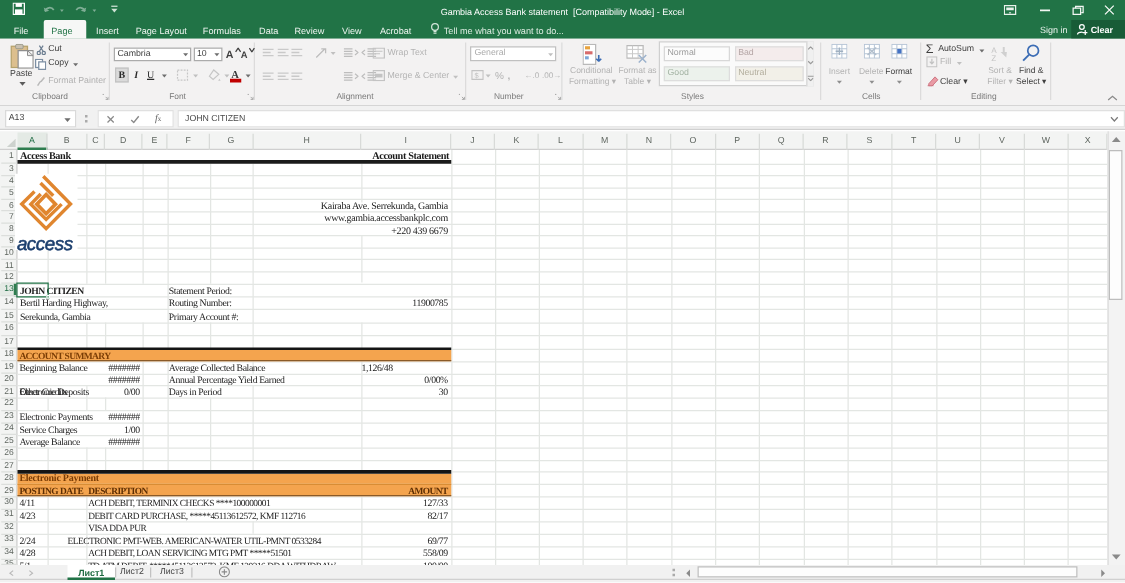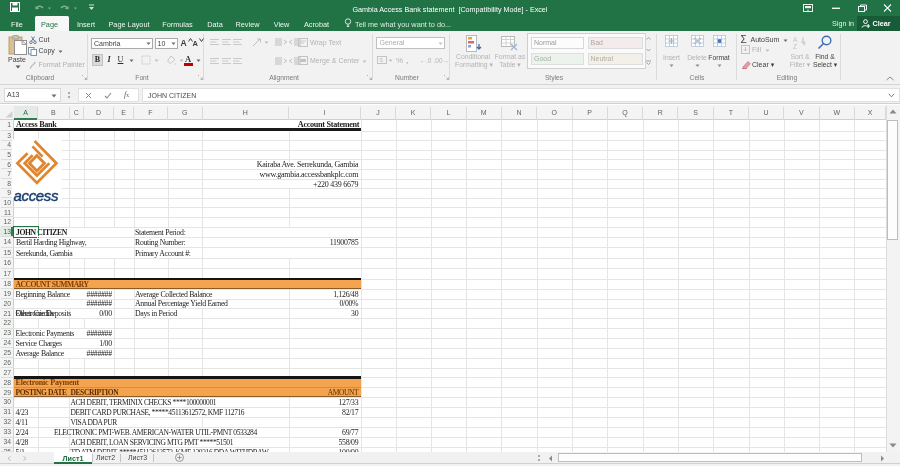--- a/index.html
+++ b/index.html
@@ -567,43 +567,43 @@
 <div class="ab" style="top:238.14999999999998px;font-size:7.8px;color:#1c1c1c;white-space:nowrap;font-family:Liberation Serif,serif;letter-spacing:-0.3px;left:135px;">Routing Number:</div>
 <div class="ab" style="top:238.14999999999998px;font-size:7.8px;color:#1c1c1c;white-space:nowrap;font-family:Liberation Serif,serif;letter-spacing:-0.3px;left:38.30000000000001px;width:320px;text-align:right;">11900785</div>
 <div class="ab" style="top:248.6px;font-size:7.8px;color:#1c1c1c;white-space:nowrap;font-family:Liberation Serif,serif;letter-spacing:-0.3px;left:16px;">Serekunda, Gambia</div>
 <div class="ab" style="top:248.6px;font-size:7.8px;color:#1c1c1c;white-space:nowrap;font-family:Liberation Serif,serif;letter-spacing:-0.3px;left:135px;">Primary Account #:</div>
 <div class="ab" style="left:13.5px;top:279.8px;width:347.3px;height:8.770000000000005px;background:#f4a44e;border-bottom:1px solid #8a5a28;"></div>
 <div class="ab" style="left:13.5px;top:277.6px;width:347.3px;height:2.4px;background:#151515;"></div>
 <div class="ab" style="top:279.6px;font-size:7.6px;color:#7b3d05;white-space:nowrap;font-family:Liberation Serif,serif;letter-spacing:-0.5px;font-weight:bold;left:15.5px;">ACCOUNT SUMMARY</div>
 <div class="ab" style="top:289.57px;font-size:7.8px;color:#1c1c1c;white-space:nowrap;font-family:Liberation Serif,serif;letter-spacing:-0.3px;left:15.5px;">Beginning Balance</div>
 <div class="ab" style="top:289.57px;font-size:7.8px;color:#1c1c1c;white-space:nowrap;font-family:Liberation Serif,serif;letter-spacing:-0.3px;left:-208.2px;width:320px;text-align:right;">#######</div>
 <div class="ab" style="top:289.57px;font-size:7.8px;color:#1c1c1c;white-space:nowrap;font-family:Liberation Serif,serif;letter-spacing:-0.3px;left:135px;">Average Collected Balance</div>
-<div class="ab" style="top:289.57px;font-size:7.8px;color:#1c1c1c;white-space:nowrap;font-family:Liberation Serif,serif;letter-spacing:-0.3px;left:38.30000000000001px;width:320px;text-align:right;">1,126/48</div>
+<div class="ab" style="top:289.57px;font-size:7.8px;color:#1c1c1c;white-space:nowrap;font-family:Liberation Serif,serif;letter-spacing:-0.3px;left:38.30000000000001px;width:276px;text-align:right;">1,126/48</div>
 <div class="ab" style="top:309px;font-size:7.8px;color:#1c1c1c;white-space:nowrap;font-family:Liberation Serif,serif;letter-spacing:-0.3px;left:15.5px;">Electronic Deposits</div>
 <div class="ab" style="top:299.44px;font-size:7.8px;color:#1c1c1c;white-space:nowrap;font-family:Liberation Serif,serif;letter-spacing:-0.3px;left:-208.2px;width:320px;text-align:right;">#######</div>
 <div class="ab" style="top:299.44px;font-size:7.8px;color:#1c1c1c;white-space:nowrap;font-family:Liberation Serif,serif;letter-spacing:-0.3px;left:135px;">Annual Percentage Yield Earned</div>
 <div class="ab" style="top:299.44px;font-size:7.8px;color:#1c1c1c;white-space:nowrap;font-family:Liberation Serif,serif;letter-spacing:-0.3px;left:38.30000000000001px;width:320px;text-align:right;">0/00%</div>
 <div class="ab" style="top:309.31px;font-size:7.8px;color:#1c1c1c;white-space:nowrap;font-family:Liberation Serif,serif;letter-spacing:-0.3px;left:15.5px;">Other Credits</div>
 <div class="ab" style="top:309.31px;font-size:7.8px;color:#1c1c1c;white-space:nowrap;font-family:Liberation Serif,serif;letter-spacing:-0.3px;left:-208.2px;width:320px;text-align:right;">0/00</div>
 <div class="ab" style="top:309.31px;font-size:7.8px;color:#1c1c1c;white-space:nowrap;font-family:Liberation Serif,serif;letter-spacing:-0.3px;left:135px;">Days in Period</div>
 <div class="ab" style="top:309.31px;font-size:7.8px;color:#1c1c1c;white-space:nowrap;font-family:Liberation Serif,serif;letter-spacing:-0.3px;left:38.30000000000001px;width:320px;text-align:right;">30</div>
 <div class="ab" style="top:329.04999999999995px;font-size:7.8px;color:#1c1c1c;white-space:nowrap;font-family:Liberation Serif,serif;letter-spacing:-0.3px;left:15.5px;">Electronic Payments</div>
 <div class="ab" style="top:329.04999999999995px;font-size:7.8px;color:#1c1c1c;white-space:nowrap;font-family:Liberation Serif,serif;letter-spacing:-0.3px;left:-208.2px;width:320px;text-align:right;">#######</div>
 <div class="ab" style="top:338.91999999999996px;font-size:7.8px;color:#1c1c1c;white-space:nowrap;font-family:Liberation Serif,serif;letter-spacing:-0.3px;left:15.5px;">Service Charges</div>
 <div class="ab" style="top:338.91999999999996px;font-size:7.8px;color:#1c1c1c;white-space:nowrap;font-family:Liberation Serif,serif;letter-spacing:-0.3px;left:-208.2px;width:320px;text-align:right;">1/00</div>
 <div class="ab" style="top:348.78999999999996px;font-size:7.8px;color:#1c1c1c;white-space:nowrap;font-family:Liberation Serif,serif;letter-spacing:-0.3px;left:15.5px;">Average Balance</div>
 <div class="ab" style="top:348.78999999999996px;font-size:7.8px;color:#1c1c1c;white-space:nowrap;font-family:Liberation Serif,serif;letter-spacing:-0.3px;left:-208.2px;width:320px;text-align:right;">#######</div>
 <div class="ab" style="left:13.5px;top:378.5px;width:347.3px;height:8.800000000000011px;background:#f4a44e;"></div>
 <div class="ab" style="left:13.5px;top:387.3px;width:347.3px;height:9.849999999999989px;background:#f4a44e;border-top:1px solid #d88d35;border-bottom:1px solid #8a5a28;"></div>
 <div class="ab" style="left:13.5px;top:376.3px;width:347.3px;height:2.4px;background:#151515;"></div>
 <div class="ab" style="top:378.1px;font-size:8.0px;color:#7b3d05;white-space:nowrap;font-family:Liberation Serif,serif;letter-spacing:-0.2px;font-weight:bold;left:15.5px;">Electronic Payment</div>
 <div class="ab" style="top:388.2px;font-size:7.5px;color:#5d2e03;white-space:nowrap;font-family:Liberation Serif,serif;letter-spacing:-0.4px;font-weight:bold;left:15.5px;">POSTING DATE</div>
 <div class="ab" style="top:388.2px;font-size:7.5px;color:#5d2e03;white-space:nowrap;font-family:Liberation Serif,serif;letter-spacing:-0.4px;font-weight:bold;left:70.5px;">DESCRIPTION</div>
-<div class="ab" style="top:388.2px;font-size:7.5px;color:#5d2e03;white-space:nowrap;font-family:Liberation Serif,serif;letter-spacing:-0.4px;font-weight:normal;left:38.30000000000001px;width:320px;text-align:right;">AMOUNT</div>
-<div class="ab" style="top:398.25px;font-size:7.8px;color:#1c1c1c;white-space:nowrap;font-family:Liberation Serif,serif;letter-spacing:-0.3px;left:15.5px;margin-top:20px;">4/11</div>
+<div class="ab" style="top:388.2px;font-size:7.5px;color:#5d2e03;white-space:nowrap;font-family:Liberation Serif,serif;letter-spacing:-0.4px;font-weight:bold;left:38.30000000000001px;width:320px;text-align:right;">AMOUNT</div>
+<div class="ab" style="top:398.25px;font-size:7.8px;color:#1c1c1c;white-space:nowrap;font-family:Liberation Serif,serif;letter-spacing:-0.3px;left:15.5px;">4/11</div>
 <div class="ab" style="top:398.25px;font-size:7.5px;color:#1c1c1c;white-space:nowrap;font-family:Liberation Serif,serif;letter-spacing:-0.4px;left:70.5px;">ACH DEBIT, TERMINIX CHECKS ****100000001</div>
 <div class="ab" style="top:398.25px;font-size:7.8px;color:#1c1c1c;white-space:nowrap;font-family:Liberation Serif,serif;letter-spacing:-0.3px;left:38.30000000000001px;width:320px;text-align:right;">127/33</div>
 <div class="ab" style="top:408.2px;font-size:7.8px;color:#1c1c1c;white-space:nowrap;font-family:Liberation Serif,serif;letter-spacing:-0.3px;left:15.5px;">4/23</div>
 <div class="ab" style="top:408.2px;font-size:7.5px;color:#1c1c1c;white-space:nowrap;font-family:Liberation Serif,serif;letter-spacing:-0.4px;left:70.5px;">DEBIT CARD PURCHASE, *****45113612572, KMF 112716</div>
 <div class="ab" style="top:408.2px;font-size:7.8px;color:#1c1c1c;white-space:nowrap;font-family:Liberation Serif,serif;letter-spacing:-0.3px;left:38.30000000000001px;width:320px;text-align:right;">82/17</div>
 <div class="ab" style="top:418.15000000000003px;font-size:7.5px;color:#1c1c1c;white-space:nowrap;font-family:Liberation Serif,serif;letter-spacing:-0.4px;left:70.5px;">VISA DDA PUR</div>
 <div class="ab" style="top:428.1px;font-size:7.8px;color:#1c1c1c;white-space:nowrap;font-family:Liberation Serif,serif;letter-spacing:-0.3px;left:15.5px;">2/24</div>
 <div class="ab" style="top:428.1px;font-size:7.5px;color:#1c1c1c;white-space:nowrap;font-family:Liberation Serif,serif;letter-spacing:-0.4px;left:54px;">ELECTRONIC PMT-WEB. AMERICAN-WATER UTIL-PMNT 0533284</div>
 <div class="ab" style="top:428.1px;font-size:7.8px;color:#1c1c1c;white-space:nowrap;font-family:Liberation Serif,serif;letter-spacing:-0.3px;left:38.30000000000001px;width:320px;text-align:right;">69/77</div>
 <div class="ab" style="top:438.05px;font-size:7.8px;color:#1c1c1c;white-space:nowrap;font-family:Liberation Serif,serif;letter-spacing:-0.3px;left:15.5px;">4/28</div>

